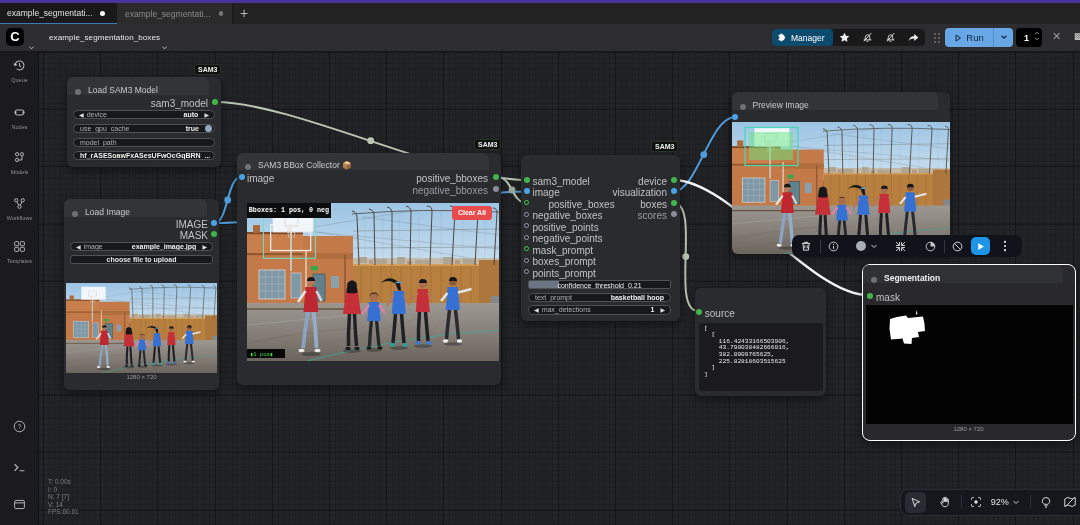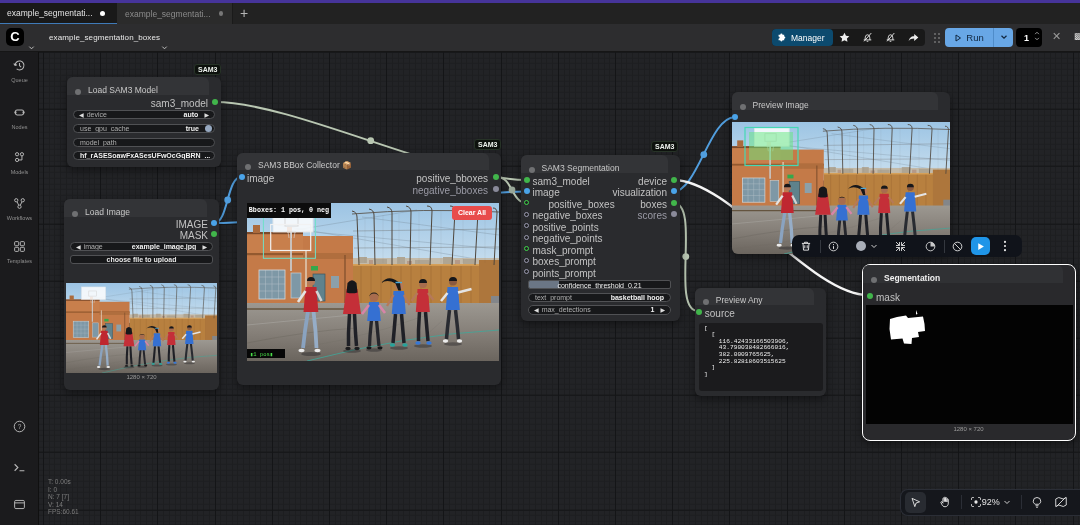--- a/index.html
+++ b/index.html
@@ -420,21 +420,20 @@
   <rect x="16.4" y="14.3" width="52" height="41" fill="none" stroke="#6fe0c8" stroke-width="1"></rect>
   <rect x="0" y="146" width="38" height="9" fill="#070707"></rect>
         <text x="3" y="153" font-size="5.5" fill="#4ade4a" font-family="Liberation Mono,monospace">▮1 pos▮</text>
  </svg>
  <div style="position:absolute;left:10px;top:50.5px;width:84px;height:15px;background:#0c0c0c;color:#fff;font-family:'Liberation Mono',monospace;font-size:6.7px;font-weight:bold;line-height:15px;text-align:center">Bboxes: 1 pos, 0 neg</div>
  <div style="position:absolute;left:215px;top:53px;width:40px;height:14.5px;background:#e84b4b;border-radius:3px;color:#fff;font-size:7px;font-weight:bold;line-height:14.5px;text-align:center">Clear All</div>
 </div>
 
 <div class="badge" style="left:651px;top:141px">SAM3</div>
 <div class="node" style="left:520.5px;top:155.4px;width:159.5px;height:165.6px;z-index:2">
- <div class="nhead"><span class="ndot"></span>SAM3 Segmentation</div>
  <div class="sdot" style="left:3px;top:21.2px;background:#41b54b"></div>
       <div class="slot" style="left:12px;top:20.2px">sam3_model</div>
  <div class="sdot" style="left:3px;top:33.1px;background:#4aa3e8"></div>
       <div class="slot" style="left:12px;top:32.1px">image</div>
  <div class="sring" style="left:3.5px;top:45.1px;border:1.4px solid #41d54b"></div>
       <div class="slot" style="left:28px;top:43.6px">positive_boxes</div>
  <div class="sring" style="left:3.5px;top:56.3px;border:1.4px solid #9a9ab0"></div>
       <div class="slot" style="left:12px;top:54.8px">negative_boxes</div>
  <div class="sring" style="left:3.5px;top:67.8px;border:1.4px solid #9a9ab0"></div>
       <div class="slot" style="left:12px;top:66.3px">positive_points</div>
@@ -476,21 +475,20 @@
  <div class="slot" style="left:9px;top:35px">images</div>
  <svg style="position:absolute;left:0;top:29.8px;border-radius:0 0 6px 6px" width="218.2" height="132">
         <use href="#photo" width="218.2" height="132"></use>
         <use href="#kids" width="218.2" height="132"></use>
   <rect x="17" y="10" width="44" height="28" fill="#63e87d" opacity="0.5"></rect>
   <rect x="13" y="5.5" width="53" height="38" fill="none" stroke="#45d9b5" stroke-width="1.2"></rect>
  </svg>
 </div>
 
 <div class="node" style="left:694.8px;top:287.5px;width:131.7px;height:108.5px;z-index:2">
- <div class="nhead"><span class="ndot"></span>Preview Any</div>
  <div class="sdot" style="left:1px;top:21px;background:#41b54b"></div>
  <div class="slot" style="left:10px;top:20px">source</div>
  <div style="position:absolute;left:4.2px;top:35.2px;width:123.7px;height:68.6px;background:#1b1b1d;border-radius:3px;font-family:'Liberation Mono',monospace;font-size:6.2px;line-height:6.6px;color:#ececec;padding:3px 0 0 5px;white-space:pre">[
   [
     116.42433166503906,
     43.790038482666016,
     382.0009765625,
     225.82818603515625
   ]
 ]</div>
@@ -565,21 +563,21 @@
  <svg width="12" height="12" viewBox="0 0 16 16" style="margin-left:13px">
         <path fill="none" stroke="#e8e8e8" stroke-width="1.2" stroke-linecap="round" stroke-linejoin="round" d="M5.2 8.5V3.5a.9.9 0 0 1 1.8 0V7M7 7V2.4a.9.9 0 0 1 1.8 0V7M8.8 7V3.2a.9.9 0 0 1 1.8 0V7.5M10.6 7.5V4.8a.9.9 0 0 1 1.8 0V9.5c0 2.8-1.6 4.8-4.3 4.8-2.3 0-3.6-1.2-4.4-3.2L2.5 8.6a.9.9 0 0 1 1.6-.7l1.1 1.6"></path>
       </svg>
  <div style="width:1px;height:14px;background:#2b2e36;margin:0 8px 0 10px"></div>
  <svg width="12" height="12" viewBox="0 0 16 16">
         <g fill="none" stroke="#e8e8e8" stroke-width="1.3">
           <path d="M2 5V3.5A1.5 1.5 0 0 1 3.5 2H5M11 2h1.5A1.5 1.5 0 0 1 14 3.5V5M14 11v1.5a1.5 1.5 0 0 1-1.5 1.5H11M5 14H3.5A1.5 1.5 0 0 1 2 12.5V11"></path>
           <circle cx="8" cy="8" r="2.2" fill="#e8e8e8" stroke="none"></circle>
         </g>
       </svg>
- <span style="color:#e4e4e4;font-size:9px;">92%</span>
+ <span style="color:#e4e4e4;font-size:9px;margin-left:9px">92%</span>
  <svg width="8" height="8" viewBox="0 0 16 16" style="margin-left:3px">
         <path fill="none" stroke="#cfcfcf" stroke-width="2" d="M3 6l5 5 5-5"></path>
       </svg>
  <div style="width:1px;height:14px;background:#2b2e36;margin:0 9px 0 10px"></div>
  <svg width="12" height="12" viewBox="0 0 16 16">
         <g fill="none" stroke="#e8e8e8" stroke-width="1.2">
           <path d="M5.5 11C4 10 3 8.7 3 7a5 5 0 0 1 10 0c0 1.7-1 3-2.5 4z"></path>
           <path d="M6 13h4M6.8 15h2.4"></path>
         </g>
       </svg>

